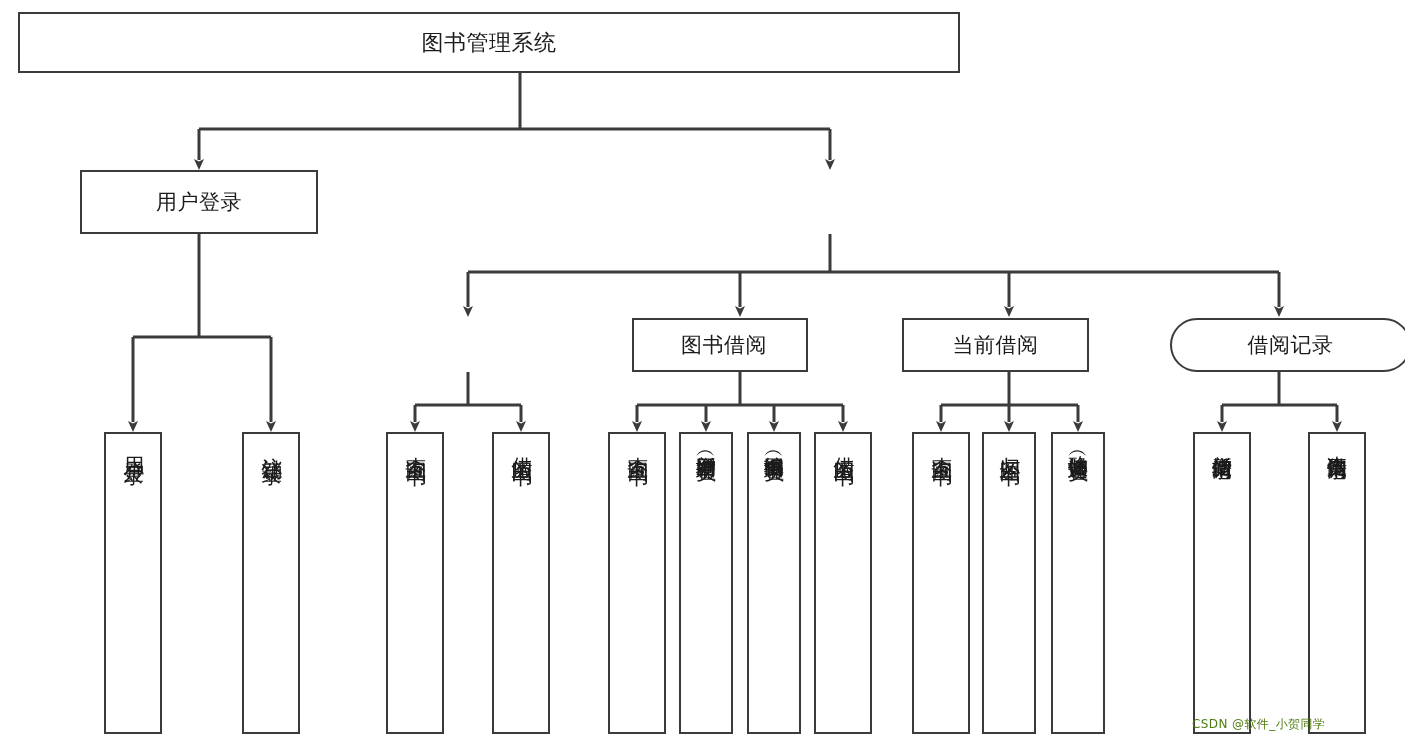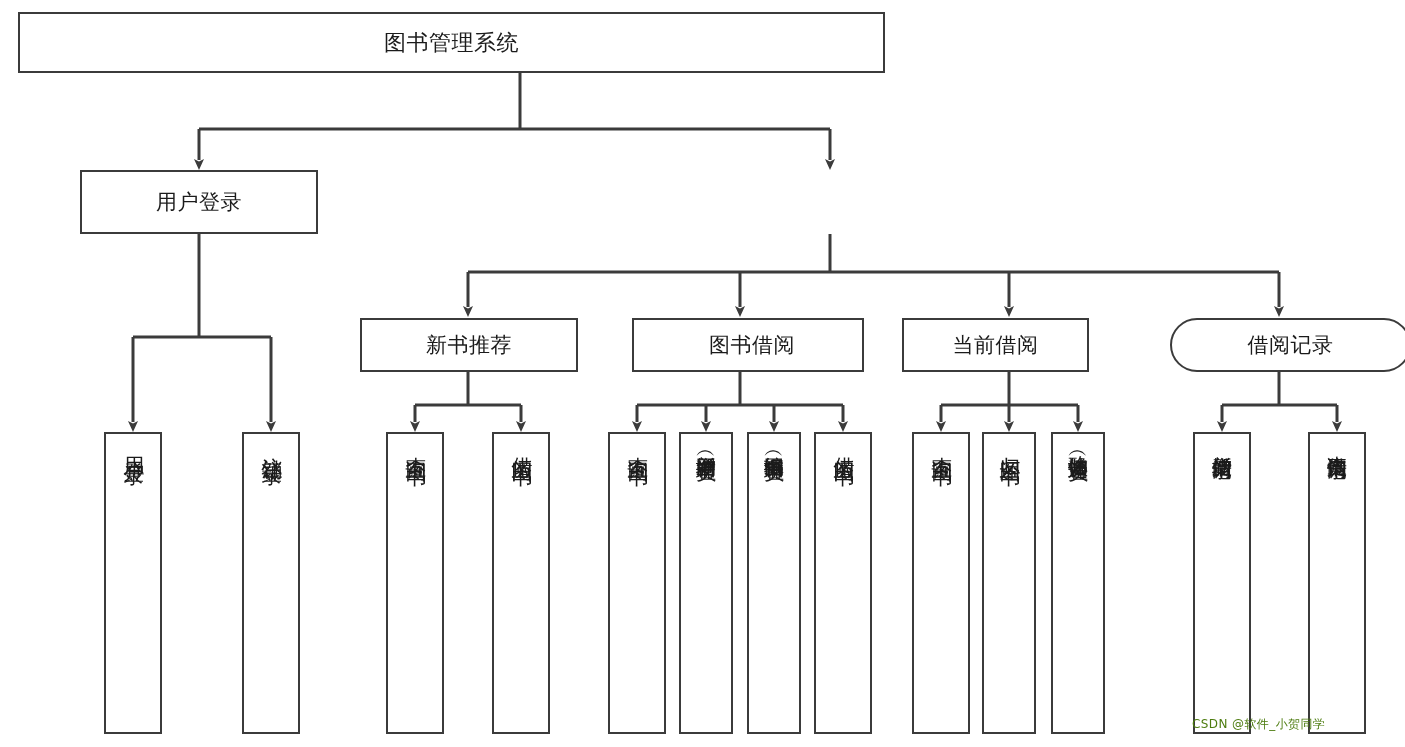--- a/index.html
+++ b/index.html
@@ -128,34 +128,31 @@
       <path d="M1009,405 L1009,422" marker-end="url(#arrow)"></path>
       <path d="M1078,405 L1078,422" marker-end="url(#arrow)"></path>
 
       <path d="M1279,372 L1279,405"></path>
       <path d="M1222,405 L1337,405"></path>
       <path d="M1222,405 L1222,422" marker-end="url(#arrow)"></path>
       <path d="M1337,405 L1337,422" marker-end="url(#arrow)"></path>
     </g>
   </svg>
 
-  <div class="node h root" style="left:18px; top:12px; width:867px; height:61px;">
+  <div class="node h root" style="left:18px; top:12px; width:942px; height:61px;">
     <span class="label">图书管理系统</span>
   </div>
 
   <div class="node h" style="left:80px; top:170px; width:238px; height:64px;">
     <span class="label">用户登录</span>
   </div>
 
 
-  <div class="node h" style="left:360px; top:318px; width:218px; height:54px;">
-    <span class="label">新书推荐</span>
-  </div>
-
-  <div class="node h" style="left:632px; top:318px; width:232px; height:54px;padding-left:8px;">
+
+  <div class="node h" style="left:632px; top:318px; width:176px; height:54px;padding-left:8px;">
     <span class="label">图书借阅</span>
   </div>
 
   <div class="node h" style="left:902px; top:318px; width:187px; height:54px;">
     <span class="label">当前借阅</span>
   </div>
 
   <div class="node h" style="left:1170px; top:318px; width:241px; height:54px;border-radius:27px;">
     <span class="label">借阅记录</span>
   </div>

